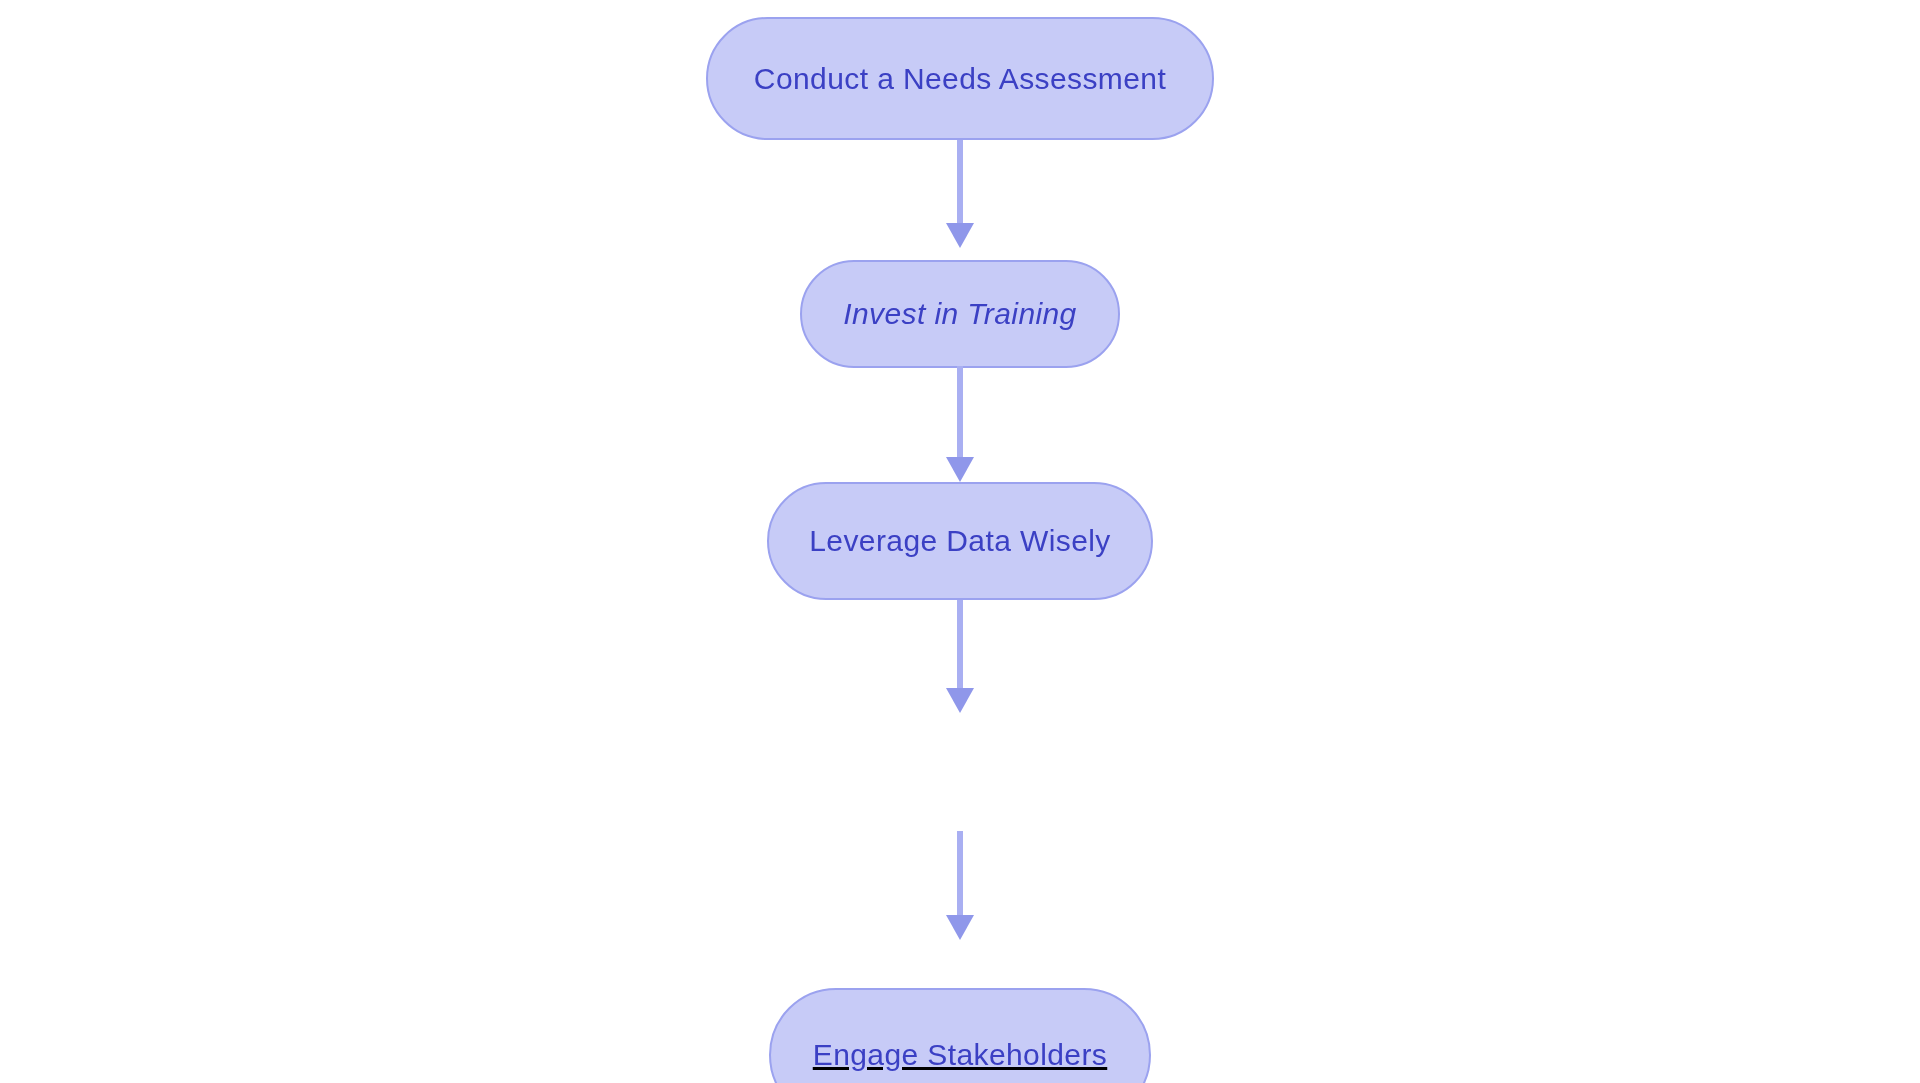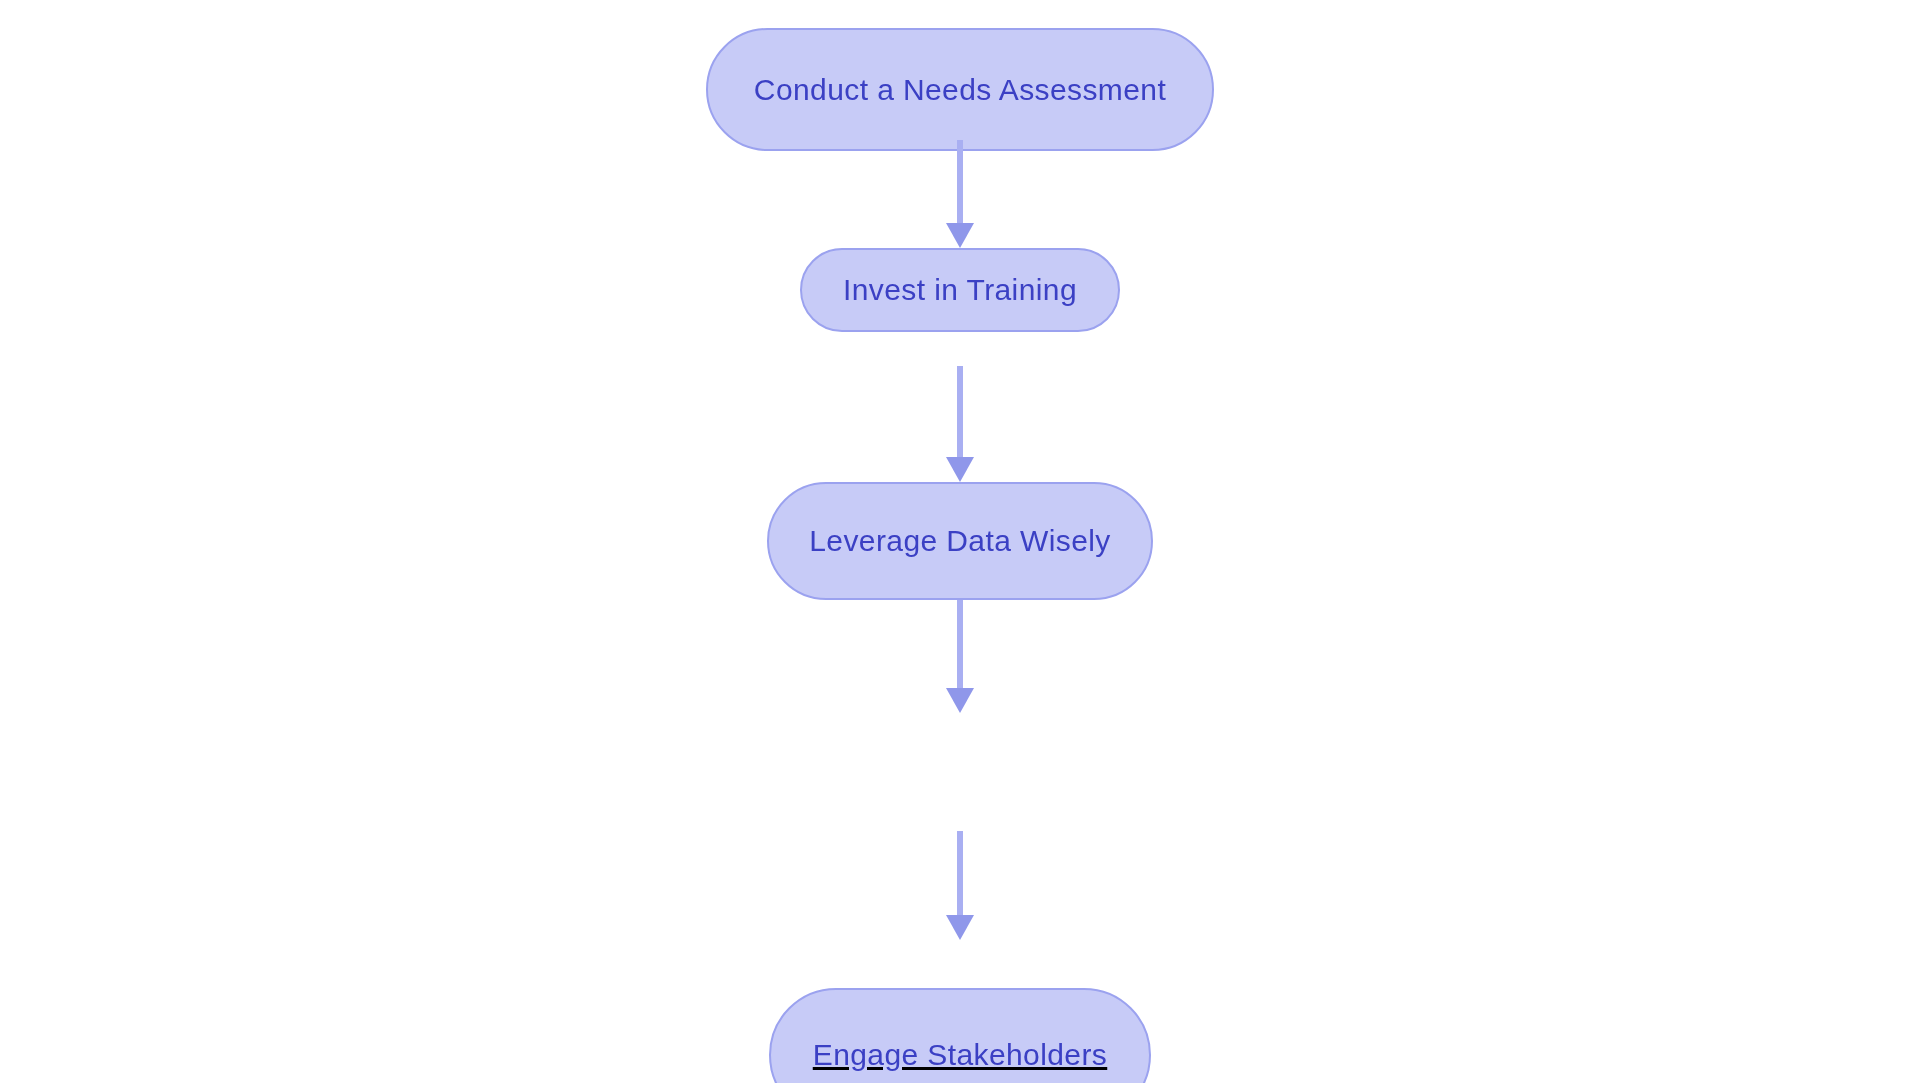--- a/index.html
+++ b/index.html
@@ -31,22 +31,22 @@
     border: 2px solid var(--node-border);
     border-radius: 999px;
   }
   .node-label {
     color: var(--node-text);
     font-size: 30px;
     font-weight: 400;
     letter-spacing: 0.4px;
     white-space: nowrap;
   }
-  .node-1 { left: 706px; top: 17px;  width: 508px; height: 123px; margin-top: 11px; }
-  .node-2 { left: 800px; top: 248px; width: 320px; height: 84px; }
+  .node-1 { left: 706px; top: 17px;  width: 508px; height: 123px; }
+  .node-2 { left: 800px; top: 260px; width: 320px; height: 108px; font-style: italic; }
   .node-3 { left: 767px; top: 482px; width: 386px; height: 118px; }
   .node-4 { left: 784px; top: 713px; width: 352px; height: 118px; }
   .node-5 { left: 769px; top: 988px; width: 382px; height: 134px; text-decoration: underline; }
   .connector {
     position: absolute;
     left: 940px;
     width: 40px;
     display: block;
   }
   .c1 { top: 140px; height: 108px; }

